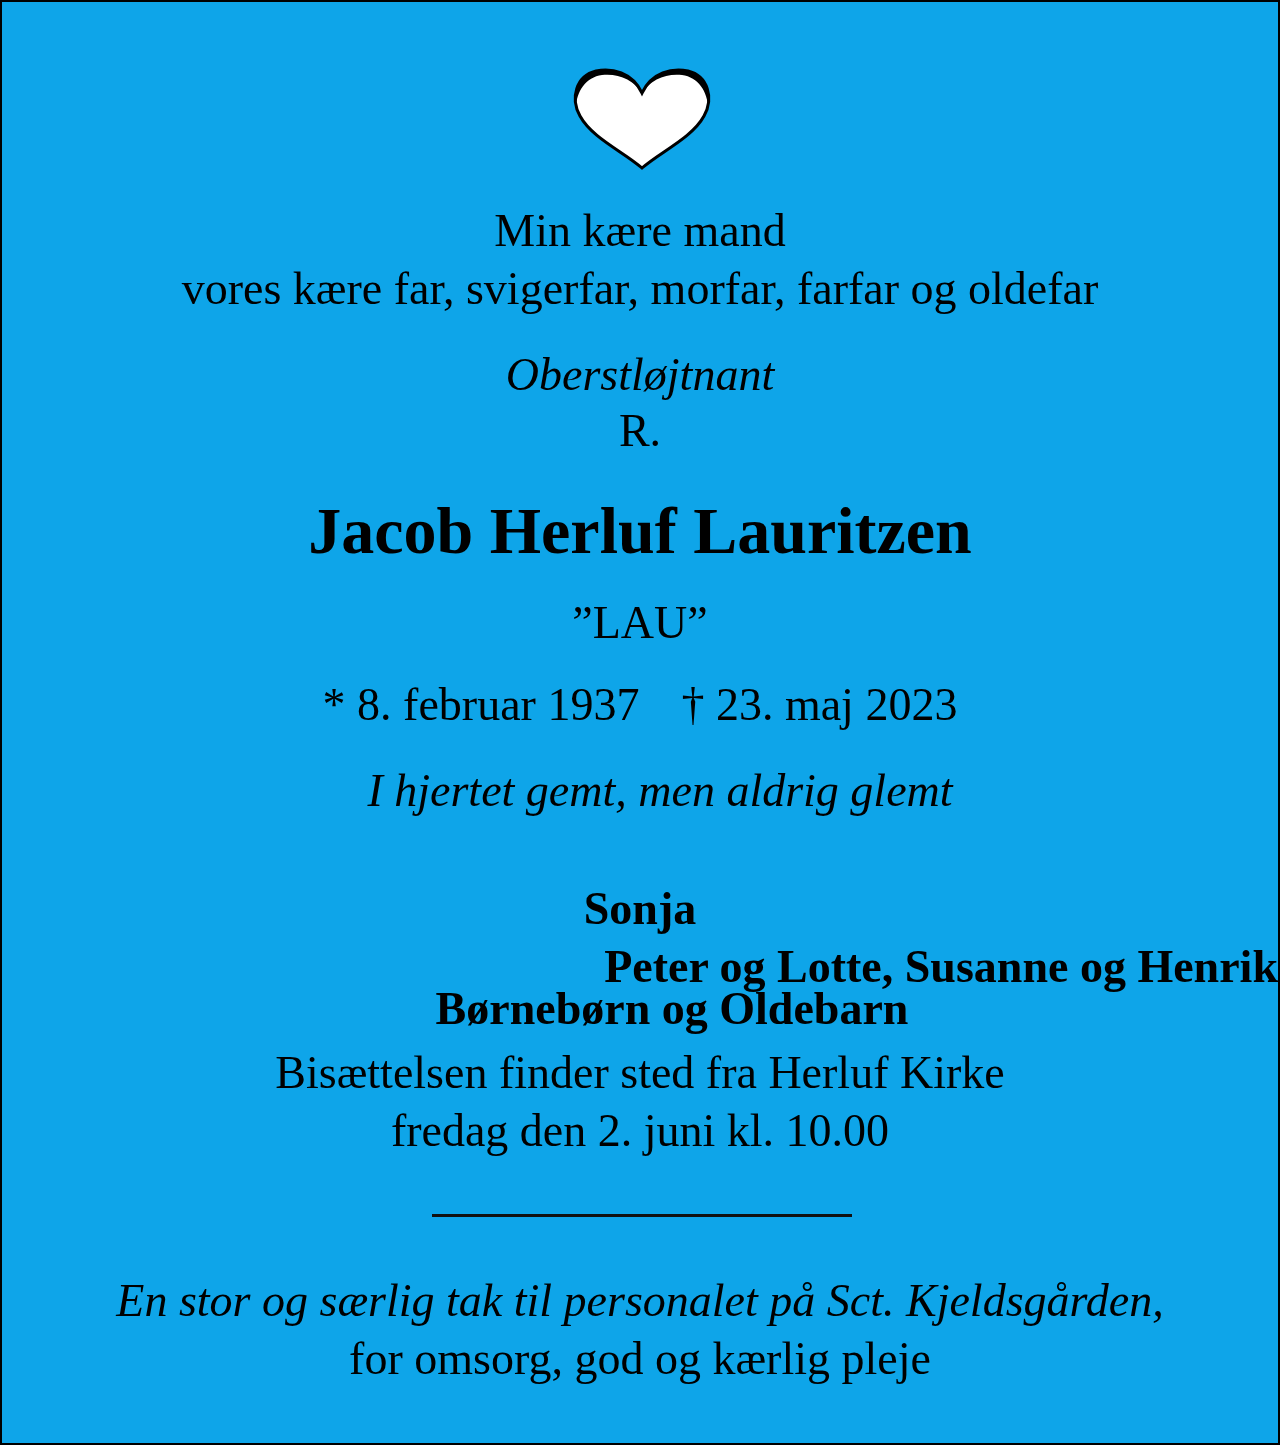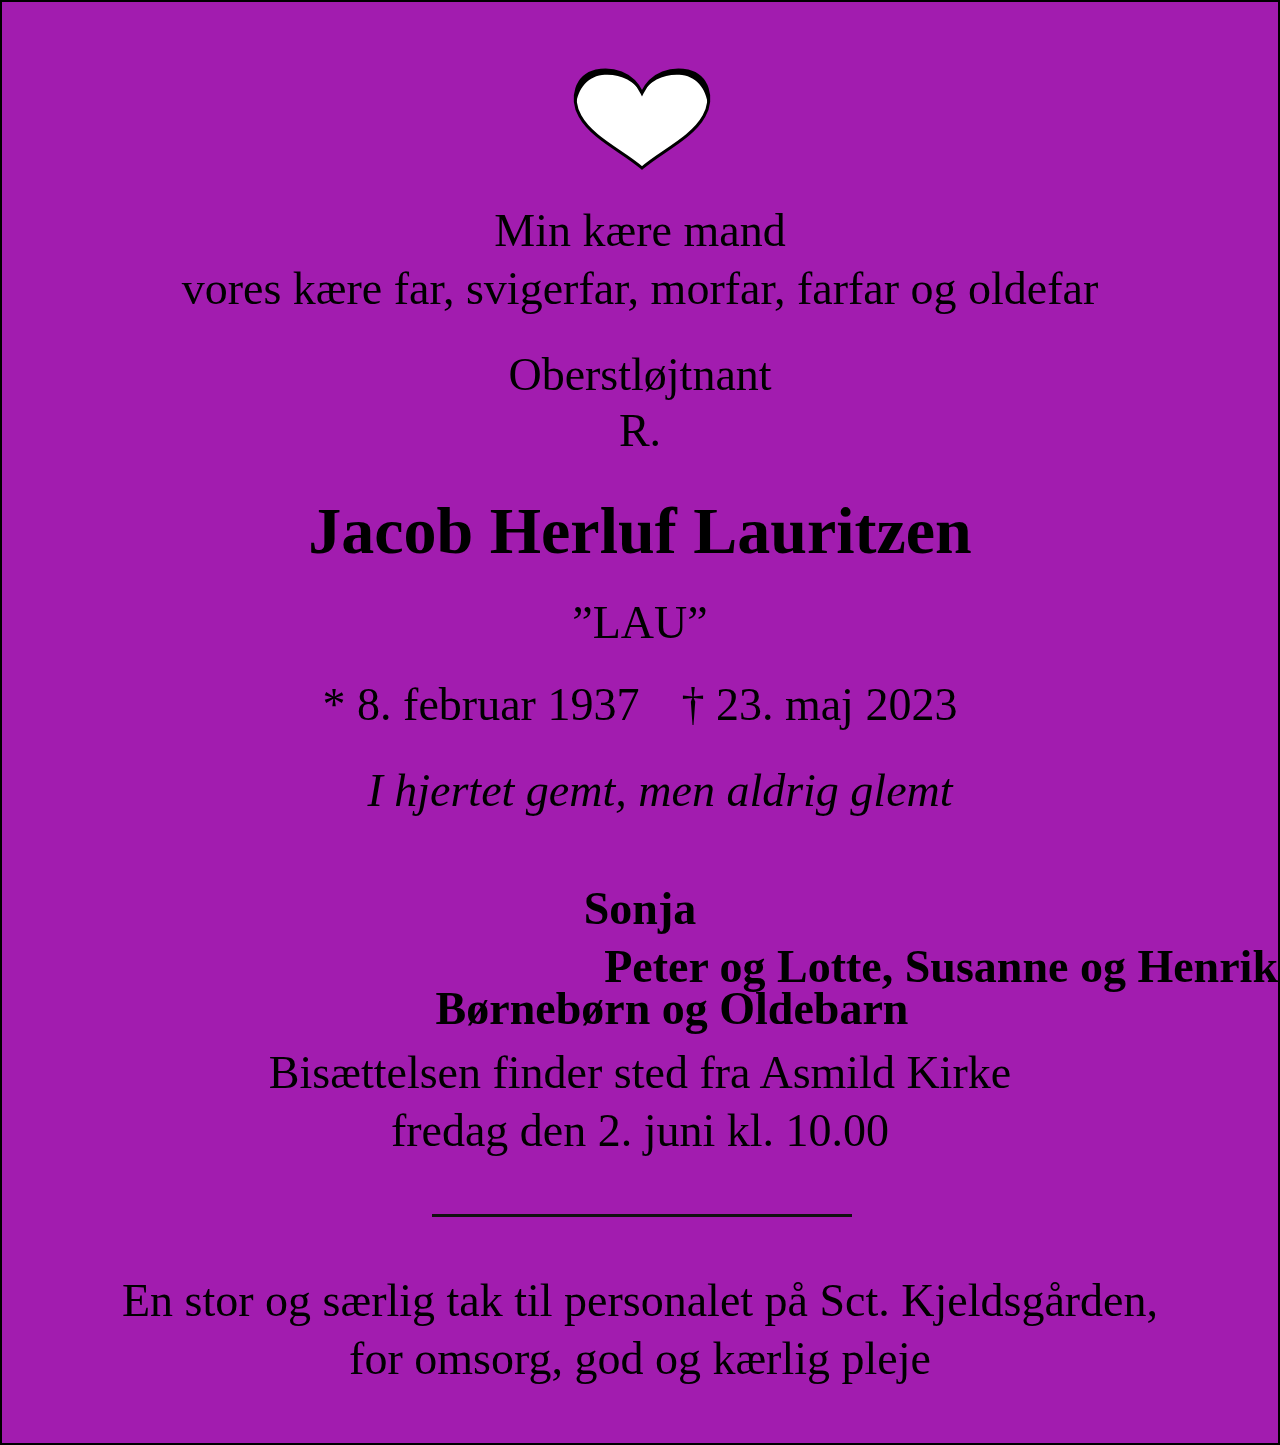--- a/index.html
+++ b/index.html
@@ -1,19 +1,19 @@
 <!DOCTYPE html>
 <html><head>
 <meta charset="utf-8">
 <style>
   html, body { margin:0; padding:0; background:#fff; }
   body { width:1280px; height:1445px; overflow:hidden; }
   .frame {
     position:absolute; left:0; top:0; width:1276px; height:1441px;
-    border:2px solid #000; background:#a21caf;
+    border:2px solid #000; background:#0ea5e9;
     font-family:"Liberation Serif", serif; color:#000; text-align:center;
   }
   .heart { position:absolute; left:566px; top:60px; width:148px; height:112px; }
   .t { position:absolute; left:0; width:100%; white-space:nowrap; line-height:1; }
   .reg { font-size:46px; }
   .bold { font-weight:bold;margin-top:36px; }
   .ital { font-style:italic; }
   .name { font-size:66px; font-weight:bold; }
   .divider { position:absolute; left:430px; top:1212px; width:420px; height:3px; background:#111; }
 </style>
@@ -24,37 +24,37 @@
 
   <svg class="heart" viewBox="0 0 148 112">
     <path d="M74 31 C64 10 44 6 28 9 C8 14 2 36 12 54 C24 76 56 90 74 106 C92 90 124 76 136 54 C146 36 140 14 120 9 C104 6 84 10 74 31 Z" fill="#fff" stroke="#000" stroke-width="3"></path>
     <path d="M74 31 C64 10 44 6 28 9 C12 13 4 30 8 46 C8 30 18 15 34 13 C50 11 66 18 74 31 Z" fill="#000"></path>
     <path d="M74 31 C84 10 104 6 120 9 C136 13 144 30 140 46 C140 30 130 15 114 13 C98 11 82 18 74 31 Z" fill="#000"></path>
   </svg>
 
   <div class="t reg" style="top:206px;">Min kære mand</div>
   <div class="t reg" style="top:264px;">vores kære far, svigerfar, morfar, farfar og oldefar</div>
 
-  <div class="t reg" style="top:350px;">Oberstløjtnant</div>
+  <div class="t reg" style="top:350px;font-style:italic;">Oberstløjtnant</div>
   <div class="t reg" style="top:406px;">R.</div>
 
   <div class="t name" style="top:496px;">Jacob Herluf Lauritzen</div>
   <div class="t reg" style="top:598px;">”LAU”</div>
 
   <div class="t reg" style="top:680px;">
     <span>* 8. februar 1937</span><span style="display:inline-block;width:42px;"></span><span>†  23. maj 2023</span>
   </div>
 
   <div class="t reg ital" style="top:766px;padding-left:20px;">I hjertet gemt, men aldrig glemt</div>
 
   <div class="t reg bold" style="top:848px;">Sonja</div>
   <div class="t reg bold" style="top:906px;text-align:right;">Peter og Lotte, Susanne og Henrik</div>
   <div class="t reg bold" style="top:948px;padding-left:32px;">Børnebørn og Oldebarn</div>
 
-  <div class="t reg" style="top:1048px;">Bisættelsen finder sted fra Asmild Kirke</div>
+  <div class="t reg" style="top:1048px;">Bisættelsen finder sted fra Herluf Kirke</div>
   <div class="t reg" style="top:1106px;">fredag den 2. juni kl. 10.00</div>
 
   <div class="divider"></div>
 
-  <div class="t reg" style="top:1276px;">En stor og særlig tak til personalet på Sct. Kjeldsgården,</div>
+  <div class="t reg" style="top:1276px;font-style:italic;">En stor og særlig tak til personalet på Sct. Kjeldsgården,</div>
   <div class="t reg" style="top:1334px;">for omsorg, god og kærlig pleje</div>
 
 </div>
 
 </body></html>

